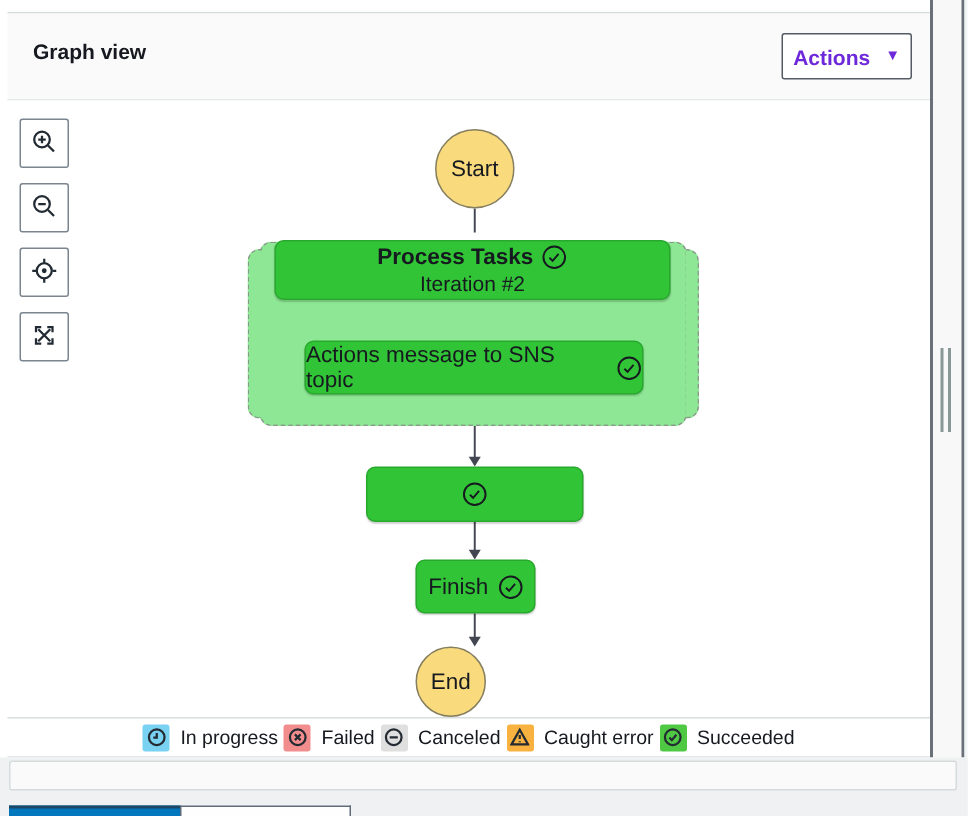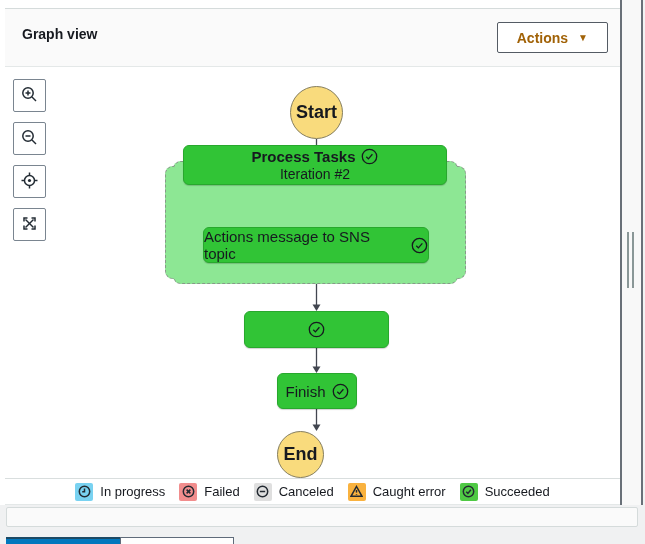--- a/index.html
+++ b/index.html
@@ -5,67 +5,67 @@
   * { margin:0; padding:0; box-sizing:border-box; }
   html,body { width:645px; height:544px; background:#fff; overflow:hidden;
               font-family:"Liberation Sans", sans-serif; color:#16191f; }
 
   
   .graph-panel { position:absolute; left:5px; top:8px; width:615px; height:497px;
                  background:#fff; border-top:1px solid #d5dbdb; }
   .panel-header { position:absolute; left:0; top:0; width:100%; height:58px;
                   background:#fafafa; border-bottom:1px solid #e4e8e8; }
   .panel-title { position:absolute; left:17px; top:17px; font-size:14px; font-weight:700; }
-  .actions-btn { position:absolute; right:12px; top:13px; height:31px; padding:0 19px;
+  .actions-btn { position:absolute; right:12px; top:13px; height:31px; padding:0 7px;
                  background:#fff; border:1px solid #545b64; border-radius:2px;
                  display:flex; align-items:center; gap:10px; cursor:pointer;
                  font-family:"Liberation Sans",sans-serif;
-                 font-size:14px; font-weight:700; color:#a16207; }
+                 font-size:14px; font-weight:700; color:#6d28d9; }
   .actions-caret { font-size:10px; }
 
   
   .gv-toolbar { position:absolute; left:8px; top:70px; display:flex; flex-direction:column; gap:10px; z-index:5; }
   .tool-btn { width:33px; height:33px; background:#fff; border:1px solid #7a8590; border-radius:2px;
               display:flex; align-items:center; justify-content:center; cursor:pointer; }
   .tool-btn svg { stroke:#222b33; fill:none; stroke-width:1.5; }
 
   
   .canvas { position:absolute; left:0; top:58px; width:615px; height:412px; background:#fff; }
   .arrows { position:absolute; left:0; top:0; pointer-events:none; }
 
   .terminal-node { position:absolute; border-radius:50%; background:#f9db7d; border:1px solid #857e5f;
-                   display:flex; align-items:center; justify-content:center; font-size:18px; z-index:2;font-weight:bold; }
+                   display:flex; align-items:center; justify-content:center; font-size:15px; z-index:2; }
   .node-start { left:285px; top:19px; width:53px; height:53px; }
   .node-end   { left:272px; top:364px; width:47px; height:47px; }
 
   .task-node { position:absolute; background:#31c436; border:1px solid #28a82d; border-radius:6px;
                box-shadow:0 1px 1px rgba(0,0,0,.18); display:flex; flex-direction:column;
                align-items:center; justify-content:center; z-index:2; cursor:pointer; }
   .node-line { display:flex; align-items:center; gap:6px; font-size:15px; }
   .node-line.bold { font-weight:700; }
   .node-sub { font-size:14px; margin-top:1px; }
   .check-icon { width:17px; height:17px; display:block; }
   .check-icon circle, .check-icon path { stroke:#16191f; stroke-width:1.3; fill:none; }
 
-  .node-process-tasks { left:178px; top:78px; width:264px; height:40px; z-index:3; }
+  .node-process-tasks { left:178px; top:93px; width:264px; height:40px; z-index:3; }
   .node-publish       { left:198px; top:160px; width:226px; height:36px; }
   .node-approval      { left:239px; top:244px; width:145px; height:37px; }
   .node-finish        { left:272px; top:306px; width:80px;  height:36px; }
 
   .map-container { position:absolute; left:168px; top:94px; width:285px; height:123px;
                    background:#8de794; border:1.5px dashed #879a89; border-radius:8px; z-index:1; }
   .map-container::before, .map-container::after { content:""; position:absolute; top:4px; bottom:4px; width:8px;
                    background:#8de794; border:1.5px dashed #879a89; }
   .map-container::before { left:-9px; border-right:none; border-radius:8px 0 0 8px; }
   .map-container::after  { right:-9px; border-left:none; border-radius:0 8px 8px 0; }
 
   
   .legend { position:absolute; left:0; bottom:0; width:100%; height:27px;
             border-top:1px solid #d9dede; border-bottom:1px solid #e4e8e8; background:#fff;
-            display:flex; align-items:center; justify-content:center; gap:14px; z-index:4; }
+            display:flex; align-items:center; justify-content:center; gap:4px; z-index:4; }
   .legend-item { display:flex; align-items:center; gap:7px; font-size:13px; }
   .legend-chip { width:18px; height:18px; border-radius:2px; display:flex; align-items:center; justify-content:center; }
   .legend-chip svg { stroke:#232a31; fill:none; stroke-width:1.5; }
   .lg-0 { background:#79d2f1; } .lg-1 { background:#f18d8d; } .lg-2 { background:#f9b23f; }
   .lg-3 { background:#dfdfdf; } .lg-4 { background:#4fc944; }
 
   
   .divider-left  { position:absolute; left:620px; top:0; width:2px; height:505px; background:#697078; }
   .gutter        { position:absolute; left:622px; top:0; width:19px; height:505px; background:#f8f8f8; }
   .resize-handle { position:absolute; left:627px; top:232px; width:9px; height:56px; cursor:col-resize; }

